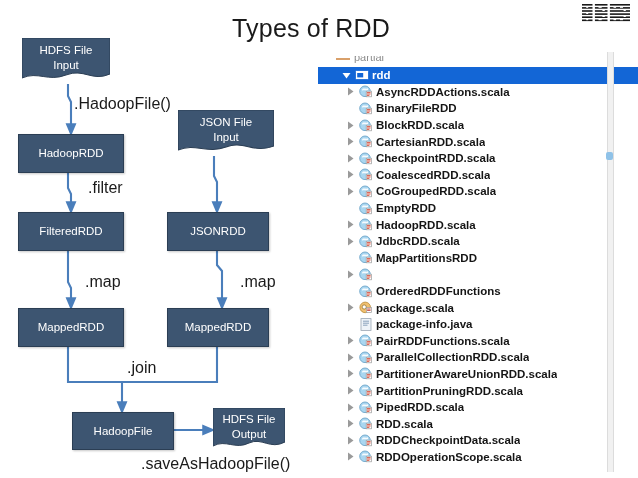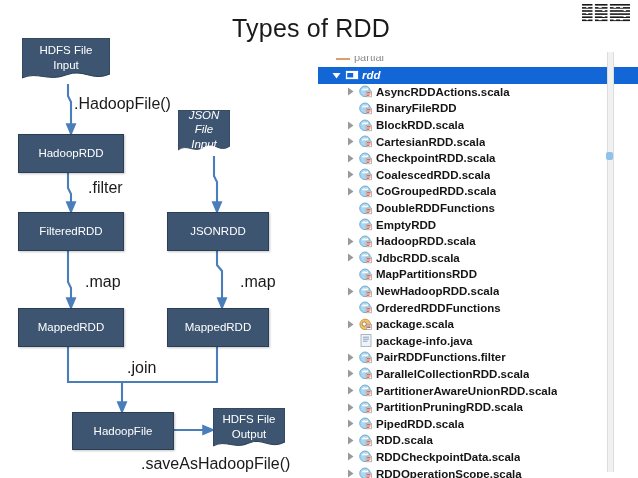--- a/index.html
+++ b/index.html
@@ -166,21 +166,21 @@
     width: 15px;
     flex: 0 0 15px;
     margin-right: 3px;
     display: flex;
     align-items: center;
     justify-content: center;
   }
   .tree-row .ficon svg { display: block; }
   .tree-row .rowlabel { overflow: hidden; }
 
-  .indent-0 { padding-left: 10px; font-style: italic; }
+  .indent-0 { padding-left: 20px; }
   .indent-1 { padding-left: 24px; }
 
   
   #tree-scrollbar {
     position: absolute;
     left: 607px;
     top: 52px;
     width: 5px;
     height: 420px;
     background: #f1f1f1;
@@ -267,21 +267,21 @@
       <path d="M0,0 H88 V36 C70,44 62,30 44,37 C26,44 16,33 0,40 Z" fill="#3d5571" stroke="#2b3e54" stroke-width="1"></path>
     </svg>
     <div class="doc-label" style="white-space:pre-line;">HDFS File
 Input</div>
   </div>
 
   <div class="node" style="left:18px; top:104px; width:104px; height:37px;">
     <span>HadoopRDD</span>
   </div>
 
-  <div class="node doc" style="left:178px; top:80px; width:52px; height:44px;font-style:italic;">
+  <div class="node doc" style="left:178px; top:80px; width:96px; height:44px;">
     <svg class="doc-shape" viewBox="0 0 76 44" preserveAspectRatio="none">
       <path d="M0,0 H76 V36 C60,44 52,30 38,37 C23,44 14,33 0,40 Z" fill="#3d5571" stroke="#2b3e54" stroke-width="1"></path>
     </svg>
     <div class="doc-label" style="white-space:pre-line;">JSON File
 Input</div>
   </div>
 
   <div class="node" style="left:18px; top:182px; width:104px; height:37px;">
     <span>FilteredRDD</span>
   </div>
@@ -449,93 +449,80 @@
       <div class="tree-row indent-1">
         <span class="twisty"></span>
         <span class="ficon">
           <svg width="14" height="13" viewBox="0 0 14 13">
             <circle cx="6.0" cy="6.3" r="5.3" fill="#a9d6f0" stroke="#5f9cc4" stroke-width="0.8"></circle>
             <path d="M3.2,4.1 C5.4,2.9 7.0,4.4 9.0,3.3 L9.0,5.0 C7.0,6.1 5.4,4.6 3.2,5.8 Z" fill="#ffffff" opacity="0.9"></path>
             <rect x="7.2" y="6.2" width="5.2" height="5.6" fill="#ffffff" stroke="#9a9a9a" stroke-width="0.7"></rect>
             <path d="M7.9,7.6 H11.6 M7.9,9.0 H11.6 M7.9,10.4 H10.4" stroke="#d14836" stroke-width="0.9"></path>
           </svg>
         </span>
-        <span class="rowlabel">DoubleRDDFunctions</span>
+        <span class="rowlabel">EmptyRDD</span>
+      </div>
+      <div class="tree-row indent-1">
+        <span class="twisty">
+          <svg width="9" height="9" viewBox="0 0 9 9">
+            <path d="M2,0.5 L7.5,4.5 L2,8.5 Z" fill="#9a9a9a"></path>
+          </svg>
+        </span>
+        <span class="ficon">
+          <svg width="14" height="13" viewBox="0 0 14 13">
+            <circle cx="6.0" cy="6.3" r="5.3" fill="#a9d6f0" stroke="#5f9cc4" stroke-width="0.8"></circle>
+            <path d="M3.2,4.1 C5.4,2.9 7.0,4.4 9.0,3.3 L9.0,5.0 C7.0,6.1 5.4,4.6 3.2,5.8 Z" fill="#ffffff" opacity="0.9"></path>
+            <rect x="7.2" y="6.2" width="5.2" height="5.6" fill="#ffffff" stroke="#9a9a9a" stroke-width="0.7"></rect>
+            <path d="M7.9,7.6 H11.6 M7.9,9.0 H11.6 M7.9,10.4 H10.4" stroke="#d14836" stroke-width="0.9"></path>
+          </svg>
+        </span>
+        <span class="rowlabel">HadoopRDD.scala</span>
+      </div>
+      <div class="tree-row indent-1">
+        <span class="twisty">
+          <svg width="9" height="9" viewBox="0 0 9 9">
+            <path d="M2,0.5 L7.5,4.5 L2,8.5 Z" fill="#9a9a9a"></path>
+          </svg>
+        </span>
+        <span class="ficon">
+          <svg width="14" height="13" viewBox="0 0 14 13">
+            <circle cx="6.0" cy="6.3" r="5.3" fill="#a9d6f0" stroke="#5f9cc4" stroke-width="0.8"></circle>
+            <path d="M3.2,4.1 C5.4,2.9 7.0,4.4 9.0,3.3 L9.0,5.0 C7.0,6.1 5.4,4.6 3.2,5.8 Z" fill="#ffffff" opacity="0.9"></path>
+            <rect x="7.2" y="6.2" width="5.2" height="5.6" fill="#ffffff" stroke="#9a9a9a" stroke-width="0.7"></rect>
+            <path d="M7.9,7.6 H11.6 M7.9,9.0 H11.6 M7.9,10.4 H10.4" stroke="#d14836" stroke-width="0.9"></path>
+          </svg>
+        </span>
+        <span class="rowlabel">JdbcRDD.scala</span>
       </div>
       <div class="tree-row indent-1">
         <span class="twisty"></span>
         <span class="ficon">
           <svg width="14" height="13" viewBox="0 0 14 13">
             <circle cx="6.0" cy="6.3" r="5.3" fill="#a9d6f0" stroke="#5f9cc4" stroke-width="0.8"></circle>
             <path d="M3.2,4.1 C5.4,2.9 7.0,4.4 9.0,3.3 L9.0,5.0 C7.0,6.1 5.4,4.6 3.2,5.8 Z" fill="#ffffff" opacity="0.9"></path>
             <rect x="7.2" y="6.2" width="5.2" height="5.6" fill="#ffffff" stroke="#9a9a9a" stroke-width="0.7"></rect>
             <path d="M7.9,7.6 H11.6 M7.9,9.0 H11.6 M7.9,10.4 H10.4" stroke="#d14836" stroke-width="0.9"></path>
           </svg>
         </span>
-        <span class="rowlabel">EmptyRDD</span>
-      </div>
-      <div class="tree-row indent-1">
-        <span class="twisty">
-          <svg width="9" height="9" viewBox="0 0 9 9">
-            <path d="M2,0.5 L7.5,4.5 L2,8.5 Z" fill="#9a9a9a"></path>
-          </svg>
-        </span>
-        <span class="ficon">
-          <svg width="14" height="13" viewBox="0 0 14 13">
-            <circle cx="6.0" cy="6.3" r="5.3" fill="#a9d6f0" stroke="#5f9cc4" stroke-width="0.8"></circle>
-            <path d="M3.2,4.1 C5.4,2.9 7.0,4.4 9.0,3.3 L9.0,5.0 C7.0,6.1 5.4,4.6 3.2,5.8 Z" fill="#ffffff" opacity="0.9"></path>
-            <rect x="7.2" y="6.2" width="5.2" height="5.6" fill="#ffffff" stroke="#9a9a9a" stroke-width="0.7"></rect>
-            <path d="M7.9,7.6 H11.6 M7.9,9.0 H11.6 M7.9,10.4 H10.4" stroke="#d14836" stroke-width="0.9"></path>
-          </svg>
-        </span>
-        <span class="rowlabel">HadoopRDD.scala</span>
-      </div>
-      <div class="tree-row indent-1">
-        <span class="twisty">
-          <svg width="9" height="9" viewBox="0 0 9 9">
-            <path d="M2,0.5 L7.5,4.5 L2,8.5 Z" fill="#9a9a9a"></path>
-          </svg>
-        </span>
-        <span class="ficon">
-          <svg width="14" height="13" viewBox="0 0 14 13">
-            <circle cx="6.0" cy="6.3" r="5.3" fill="#a9d6f0" stroke="#5f9cc4" stroke-width="0.8"></circle>
-            <path d="M3.2,4.1 C5.4,2.9 7.0,4.4 9.0,3.3 L9.0,5.0 C7.0,6.1 5.4,4.6 3.2,5.8 Z" fill="#ffffff" opacity="0.9"></path>
-            <rect x="7.2" y="6.2" width="5.2" height="5.6" fill="#ffffff" stroke="#9a9a9a" stroke-width="0.7"></rect>
-            <path d="M7.9,7.6 H11.6 M7.9,9.0 H11.6 M7.9,10.4 H10.4" stroke="#d14836" stroke-width="0.9"></path>
-          </svg>
-        </span>
-        <span class="rowlabel">JdbcRDD.scala</span>
-      </div>
-      <div class="tree-row indent-1">
-        <span class="twisty"></span>
-        <span class="ficon">
-          <svg width="14" height="13" viewBox="0 0 14 13">
-            <circle cx="6.0" cy="6.3" r="5.3" fill="#a9d6f0" stroke="#5f9cc4" stroke-width="0.8"></circle>
-            <path d="M3.2,4.1 C5.4,2.9 7.0,4.4 9.0,3.3 L9.0,5.0 C7.0,6.1 5.4,4.6 3.2,5.8 Z" fill="#ffffff" opacity="0.9"></path>
-            <rect x="7.2" y="6.2" width="5.2" height="5.6" fill="#ffffff" stroke="#9a9a9a" stroke-width="0.7"></rect>
-            <path d="M7.9,7.6 H11.6 M7.9,9.0 H11.6 M7.9,10.4 H10.4" stroke="#d14836" stroke-width="0.9"></path>
-          </svg>
-        </span>
         <span class="rowlabel">MapPartitionsRDD</span>
       </div>
       <div class="tree-row indent-1">
         <span class="twisty">
           <svg width="9" height="9" viewBox="0 0 9 9">
             <path d="M2,0.5 L7.5,4.5 L2,8.5 Z" fill="#9a9a9a"></path>
           </svg>
         </span>
         <span class="ficon">
           <svg width="14" height="13" viewBox="0 0 14 13">
             <circle cx="6.0" cy="6.3" r="5.3" fill="#a9d6f0" stroke="#5f9cc4" stroke-width="0.8"></circle>
             <path d="M3.2,4.1 C5.4,2.9 7.0,4.4 9.0,3.3 L9.0,5.0 C7.0,6.1 5.4,4.6 3.2,5.8 Z" fill="#ffffff" opacity="0.9"></path>
             <rect x="7.2" y="6.2" width="5.2" height="5.6" fill="#ffffff" stroke="#9a9a9a" stroke-width="0.7"></rect>
             <path d="M7.9,7.6 H11.6 M7.9,9.0 H11.6 M7.9,10.4 H10.4" stroke="#d14836" stroke-width="0.9"></path>
           </svg>
         </span>
-        <span class="rowlabel">NewHadoopRDD.scala</span>
       </div>
       <div class="tree-row indent-1">
         <span class="twisty"></span>
         <span class="ficon">
           <svg width="14" height="13" viewBox="0 0 14 13">
             <circle cx="6.0" cy="6.3" r="5.3" fill="#a9d6f0" stroke="#5f9cc4" stroke-width="0.8"></circle>
             <path d="M3.2,4.1 C5.4,2.9 7.0,4.4 9.0,3.3 L9.0,5.0 C7.0,6.1 5.4,4.6 3.2,5.8 Z" fill="#ffffff" opacity="0.9"></path>
             <rect x="7.2" y="6.2" width="5.2" height="5.6" fill="#ffffff" stroke="#9a9a9a" stroke-width="0.7"></rect>
             <path d="M7.9,7.6 H11.6 M7.9,9.0 H11.6 M7.9,10.4 H10.4" stroke="#d14836" stroke-width="0.9"></path>
           </svg>
@@ -575,21 +562,21 @@
           </svg>
         </span>
         <span class="ficon">
           <svg width="14" height="13" viewBox="0 0 14 13">
             <circle cx="6.0" cy="6.3" r="5.3" fill="#a9d6f0" stroke="#5f9cc4" stroke-width="0.8"></circle>
             <path d="M3.2,4.1 C5.4,2.9 7.0,4.4 9.0,3.3 L9.0,5.0 C7.0,6.1 5.4,4.6 3.2,5.8 Z" fill="#ffffff" opacity="0.9"></path>
             <rect x="7.2" y="6.2" width="5.2" height="5.6" fill="#ffffff" stroke="#9a9a9a" stroke-width="0.7"></rect>
             <path d="M7.9,7.6 H11.6 M7.9,9.0 H11.6 M7.9,10.4 H10.4" stroke="#d14836" stroke-width="0.9"></path>
           </svg>
         </span>
-        <span class="rowlabel">PairRDDFunctions.filter</span>
+        <span class="rowlabel">PairRDDFunctions.scala</span>
       </div>
       <div class="tree-row indent-1">
         <span class="twisty">
           <svg width="9" height="9" viewBox="0 0 9 9">
             <path d="M2,0.5 L7.5,4.5 L2,8.5 Z" fill="#9a9a9a"></path>
           </svg>
         </span>
         <span class="ficon">
           <svg width="14" height="13" viewBox="0 0 14 13">
             <circle cx="6.0" cy="6.3" r="5.3" fill="#a9d6f0" stroke="#5f9cc4" stroke-width="0.8"></circle>

